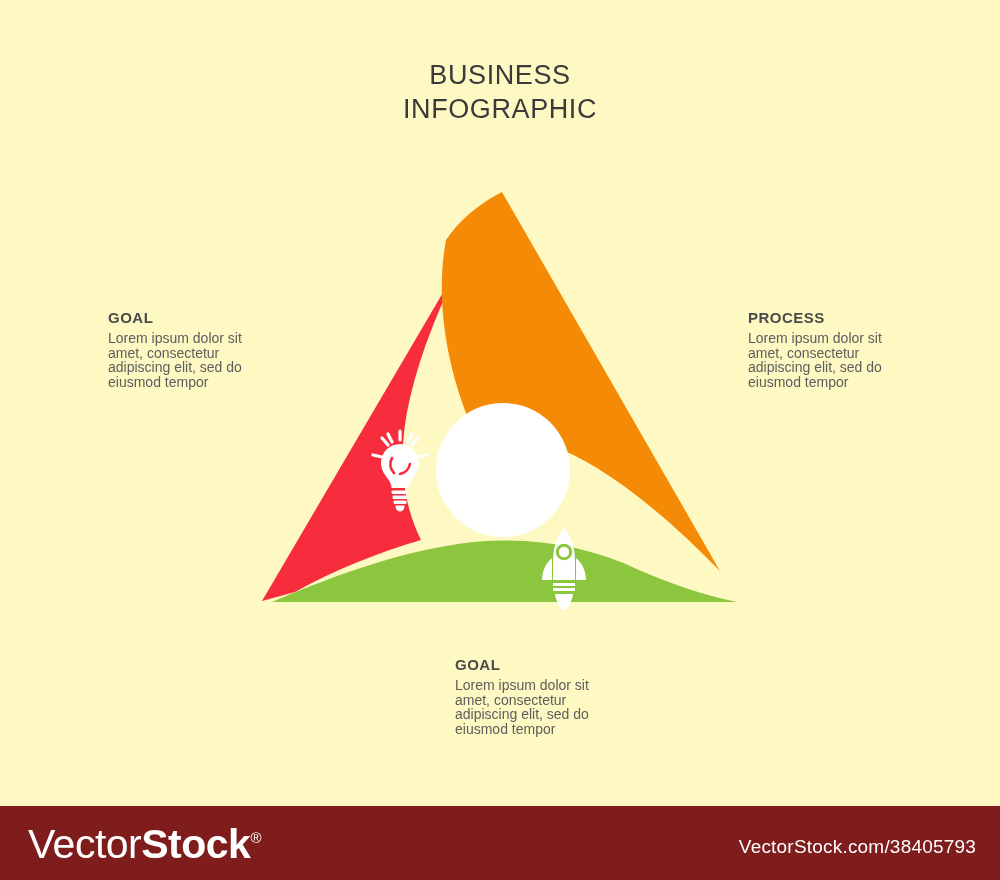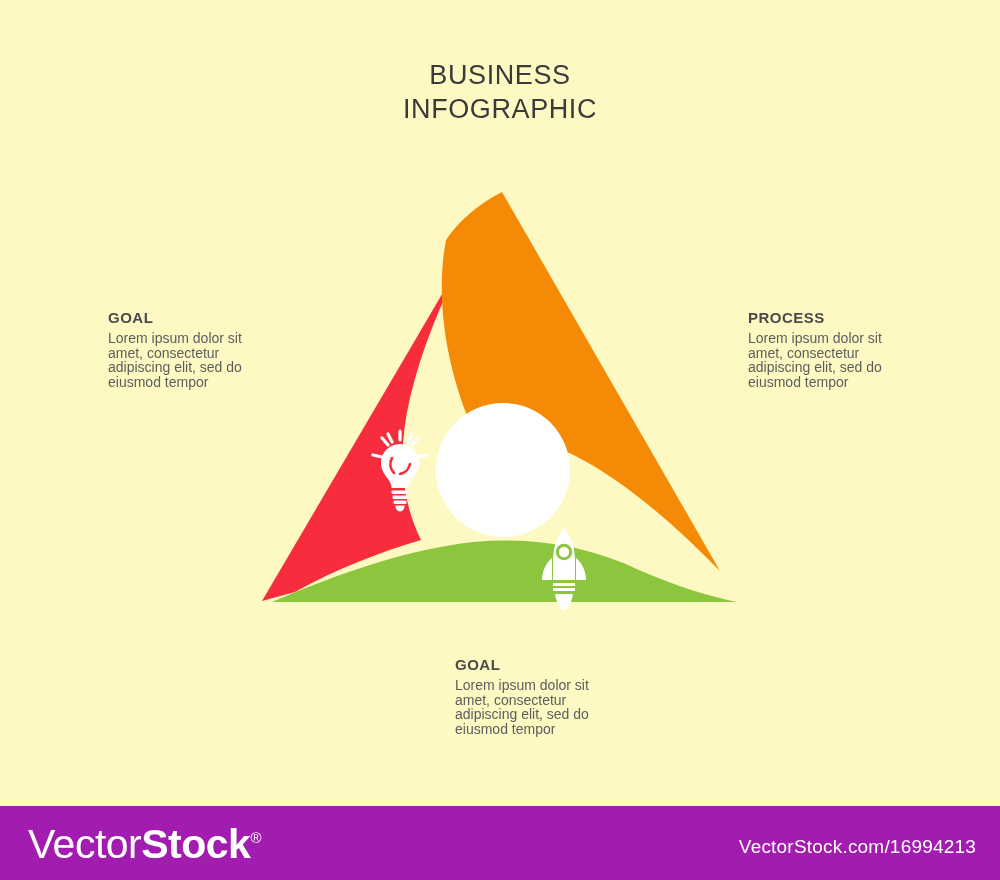--- a/index.html
+++ b/index.html
@@ -87,21 +87,21 @@
     top: 656px;
   }
 
   
   #watermark-bar {
     position: absolute;
     left: 0;
     top: 806px;
     width: 1000px;
     height: 74px;
-    background: #a21caf;
+    background: #7f1d1d;
   }
   #watermark-logo {
     position: absolute;
     left: 28px;
     top: 15px;
     font-size: 41px;
     color: #ffffff;
     letter-spacing: -0.5px;
     white-space: nowrap;
   }
@@ -264,14 +264,14 @@
 adipiscing elit, sed do
 eiusmod tempor</span>
   </div>
 
 </div>
 
 <div id="watermark-bar">
   <div id="watermark-logo">
     <span class="lg-light">Vector</span><span class="lg-bold">Stock</span><span class="lg-reg">®</span>
   </div>
-  <div id="watermark-url">VectorStock.com/16994213</div>
+  <div id="watermark-url">VectorStock.com/38405793</div>
 </div>
 
 </body></html>

